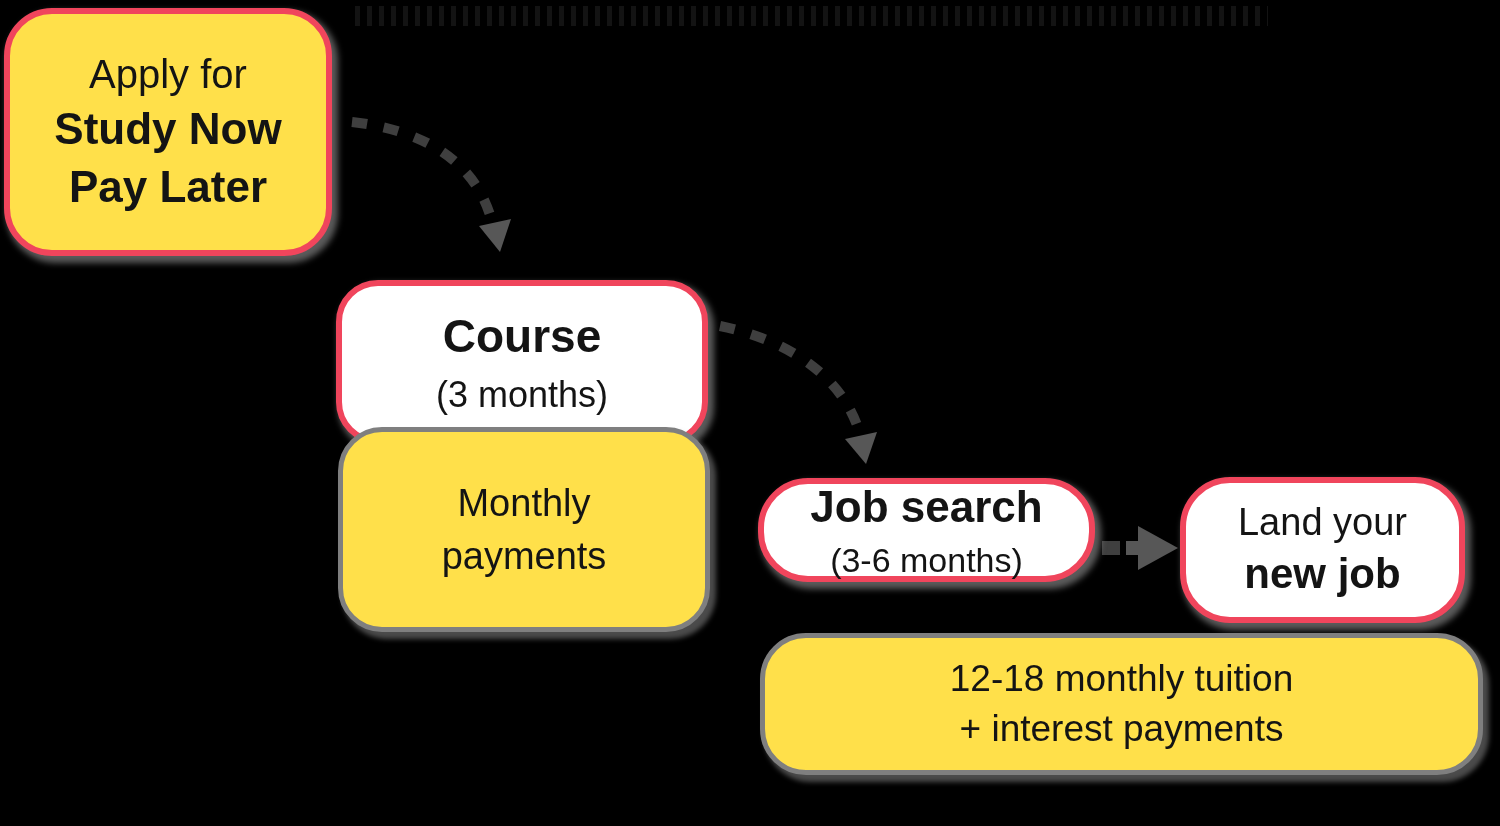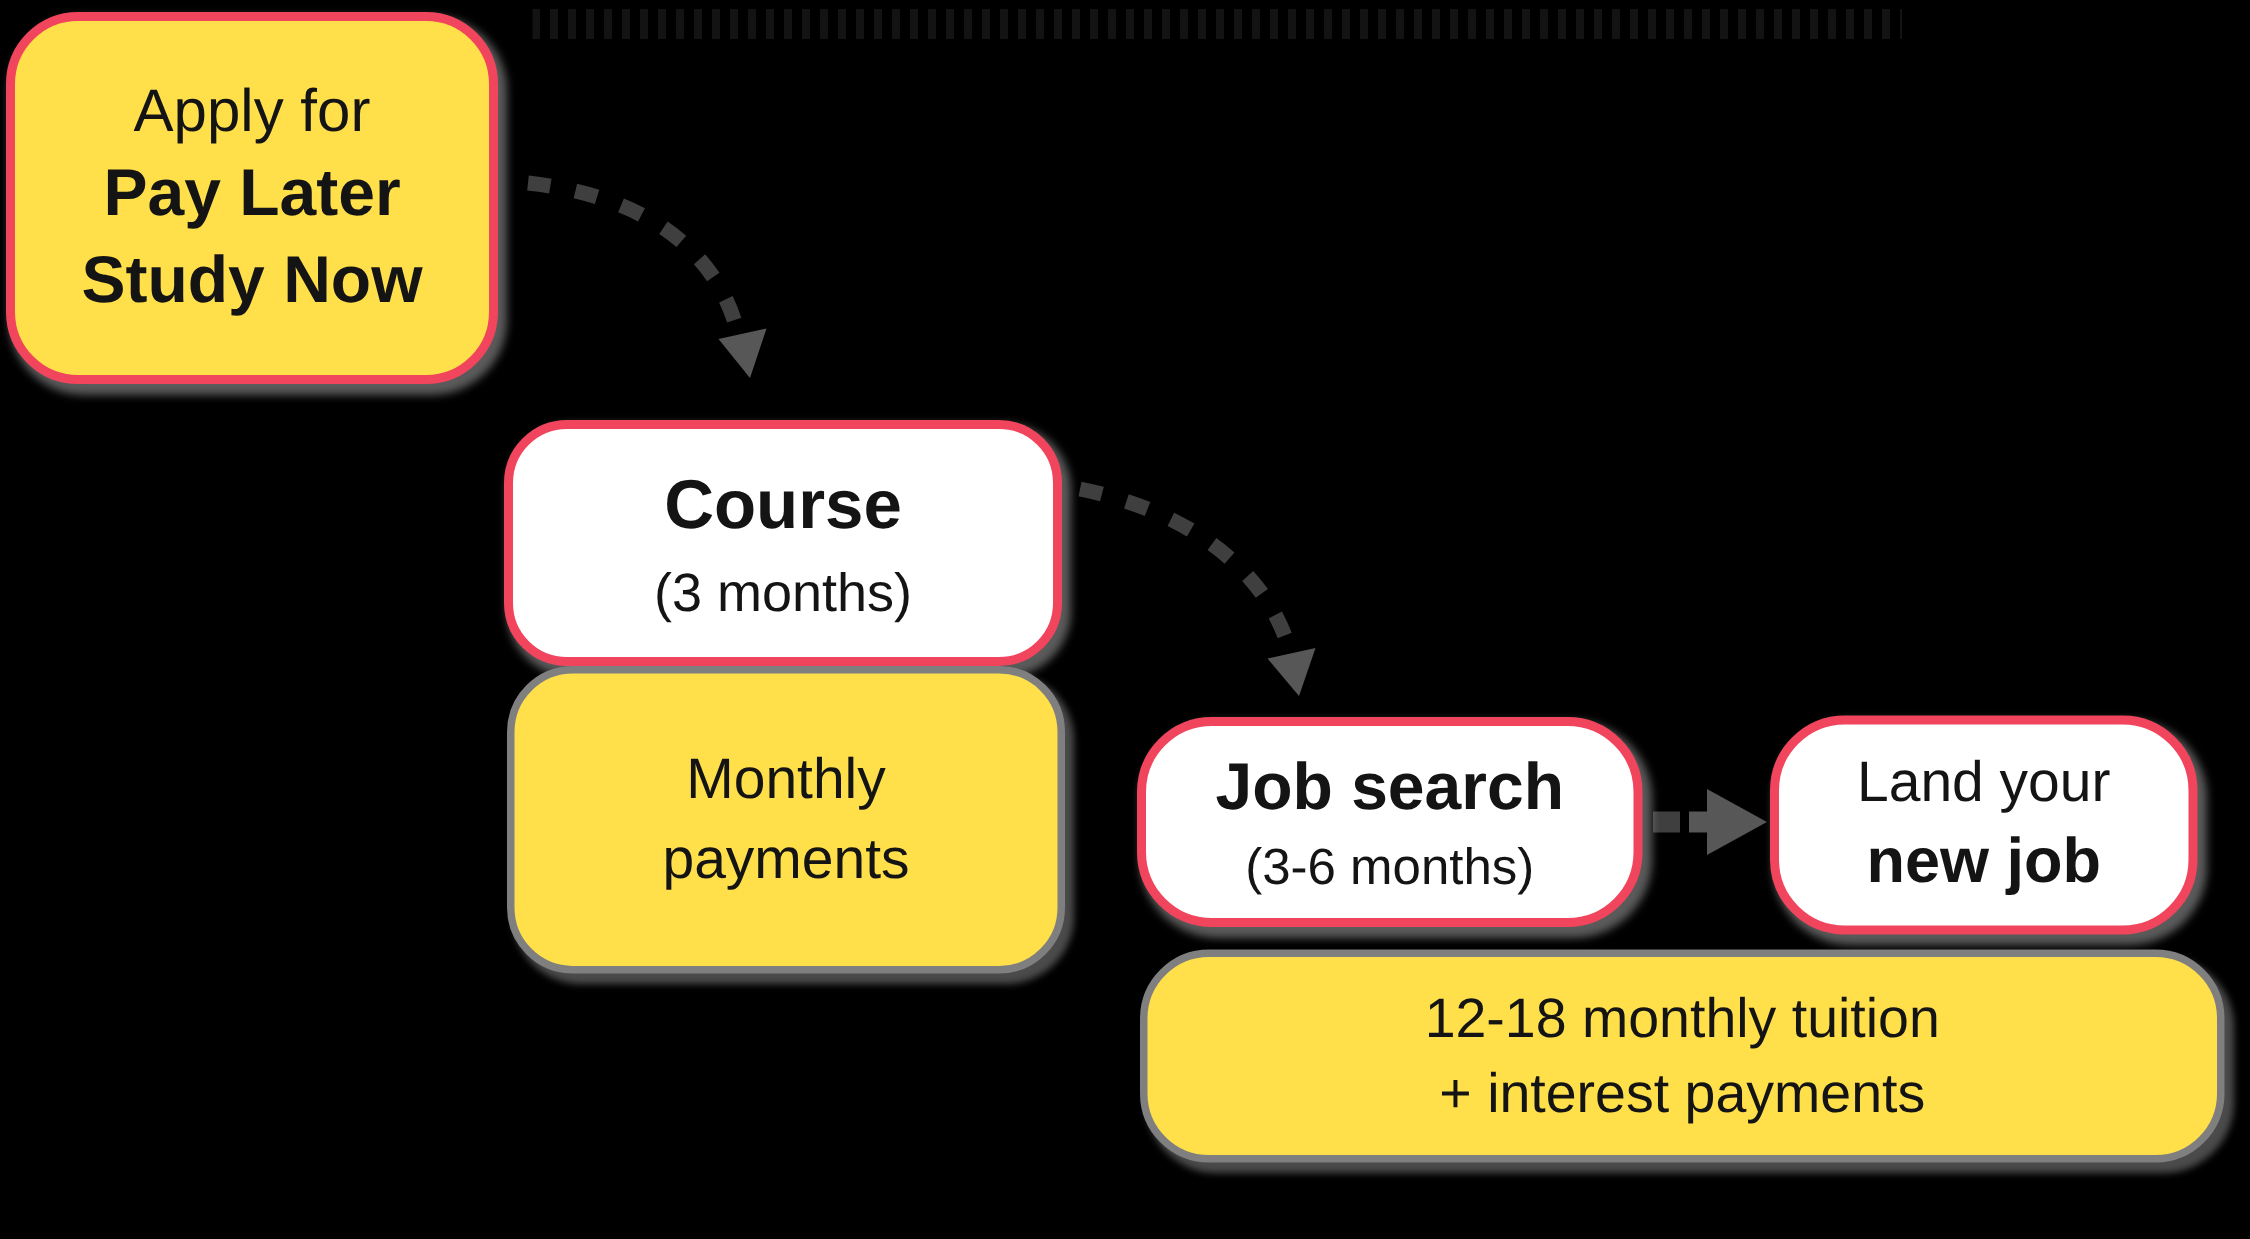--- a/index.html
+++ b/index.html
@@ -54,28 +54,28 @@
   #node-apply .bold-line { font-size: 44px; font-weight: 700; }
 
   #node-course {
     left: 336px; top: 280px; width: 372px; height: 164px;
     border-radius: 42px;
   }
   #node-course .title { font-size: 46px; font-weight: 700; }
   #node-course .subtitle { font-size: 36px; margin-top: 4px; }
 
   #node-admin {
-    left: 338px; top: 444px; width: 372px; height: 205px;
+    left: 338px; top: 427px; width: 372px; height: 205px;
     border-radius: 44px;
     font-size: 38px;
     line-height: 1.38;
   }
 
   #node-job {
-    left: 758px; top: 478px; width: 337px; height: 140px;
+    left: 758px; top: 478px; width: 337px; height: 104px;
     border-radius: 50px;
   }
   #node-job .title { font-size: 44px; font-weight: 700; }
   #node-job .subtitle { font-size: 34px; margin-top: 2px; }
 
   #node-land {
     left: 1180px; top: 477px; width: 285px; height: 146px;
     border-radius: 50px;
     font-size: 38px;
     line-height: 1.3;
@@ -127,22 +127,22 @@
     </g>
     <g>
       <path class="arrow-dash-thick" d="M 1102 548 L 1130 548"></path>
       <rect class="arrow-head" x="1126" y="541" width="14" height="14"></rect>
       <polygon class="arrow-head" points="1138,526 1138,570 1178,548"></polygon>
     </g>
   </svg>
 
   <div id="node-apply" class="node yellow red-border">
     <div>Apply for</div>
+    <div class="bold-line">Study Now</div>
     <div class="bold-line">Pay Later</div>
-    <div class="bold-line">Study Now</div>
   </div>
 
   <div id="node-course" class="node white red-border">
     <div class="title">Course</div>
     <div class="subtitle">(3 months)</div>
   </div>
 
   <div id="node-admin" class="node yellow gray-border">
     <div>Monthly</div>
     <div>payments</div>

